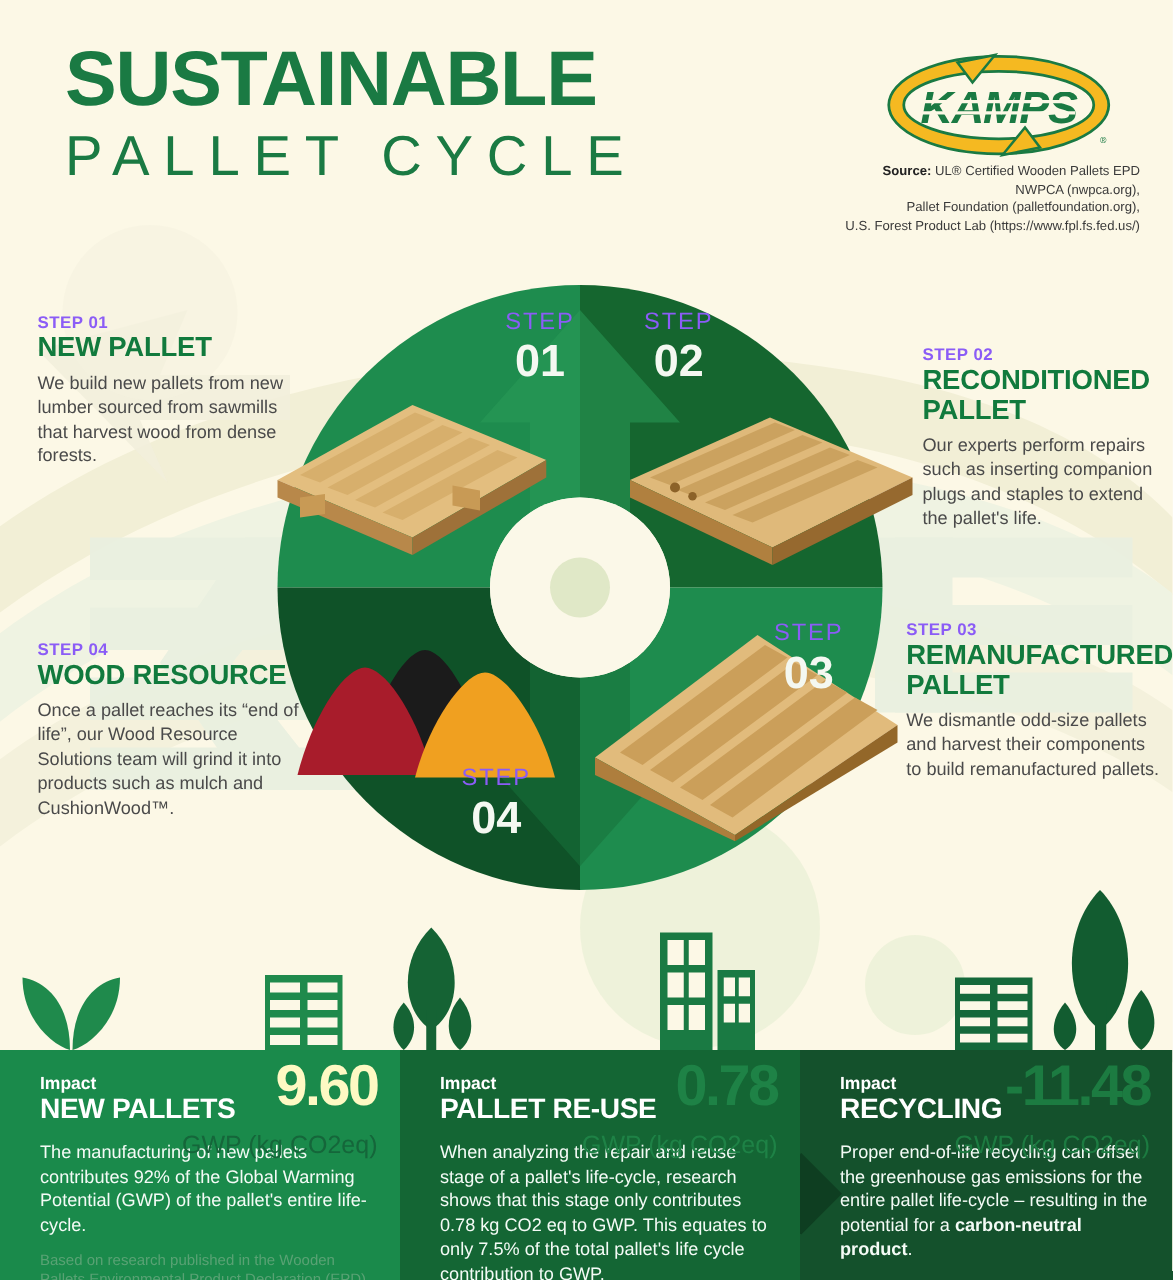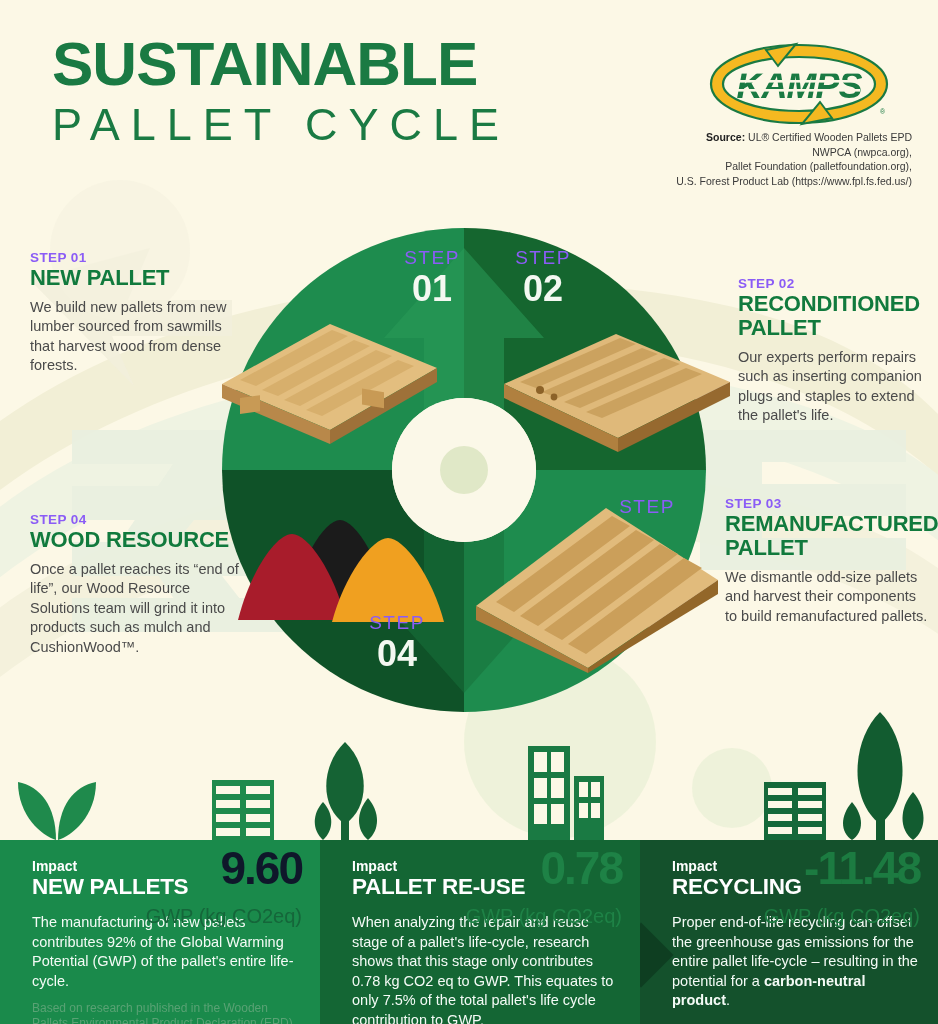--- a/index.html
+++ b/index.html
@@ -64,21 +64,21 @@
   .impacts{ position:absolute; left:0; top:840px; width:938px; height:184px; display:flex; }
   .panel{ position:relative; height:184px; padding:18px 20px 12px 32px; color:#fff; overflow:hidden;}
   #panel-1{ width:320px; background:#1A8A4B; }
   #panel-2{ width:320px; background:#146634; }
   #panel-3{ width:298px; background:#14512C; }
   .p-kicker{ font-size:14px; font-weight:bold; line-height:16px; }
   .p-title{ font-size:22.5px; font-weight:bold; line-height:24px; letter-spacing:-0.3px; margin-top:1px;}
   .p-num{ position:absolute; right:18px; top:6px; text-align:right; }
   .p-value{ font-size:46px; font-weight:bold; line-height:44px; letter-spacing:-2px; }
   .p-unit{ font-size:20px; line-height:17px; margin-top:18px; }
-  #panel-1 .p-value{ color:#0f172a; } #panel-1 .p-unit{ color:#15663A; }
+  #panel-1 .p-value{ color:#fef9c3; } #panel-1 .p-unit{ color:#15663A; }
   #panel-2 .p-value{ color:#1E8246; } #panel-2 .p-unit{ color:#1E8246; }
   #panel-3 .p-value{ color:#1C7B41;margin-left:28px; } #panel-3 .p-unit{ color:#1C7B41; }
   .p-body{ font-size:14.5px; line-height:19.5px; margin-top:14px; color:#F4FBF6; }
   .p-body b{ font-weight:bold; }
   .p-note{ font-size:12px; line-height:15px; margin-top:10px; color:#59A274; }
   #panel-3 .p-arrow{
     position:absolute; left:-22px; top:92px; width:46px; height:46px;
     background:#0E3E21; transform:rotate(45deg);
   }
 </style>
@@ -260,20 +260,21 @@
     <div class="wstep" id="wstep-1" style="left:172px; top:20px;">
       <div class="s">STEP</div>
       <div class="n">01</div>
     </div>
     <div class="wstep" id="wstep-2" style="left:283px; top:20px;">
       <div class="s">STEP</div>
       <div class="n">02</div>
     </div>
     <div class="wstep" id="wstep-3" style="left:387px; top:269px;">
       <div class="s">STEP</div>
+      <div class="n">03</div>
     </div>
     <div class="wstep" id="wstep-4" style="left:137px; top:385px;">
       <div class="s">STEP</div>
       <div class="n">04</div>
     </div>
   </div>
 
   <div class="callout" id="callout-1">
     <div class="c-kicker">STEP 01</div>
     <div class="c-title">NEW PALLET</div>

